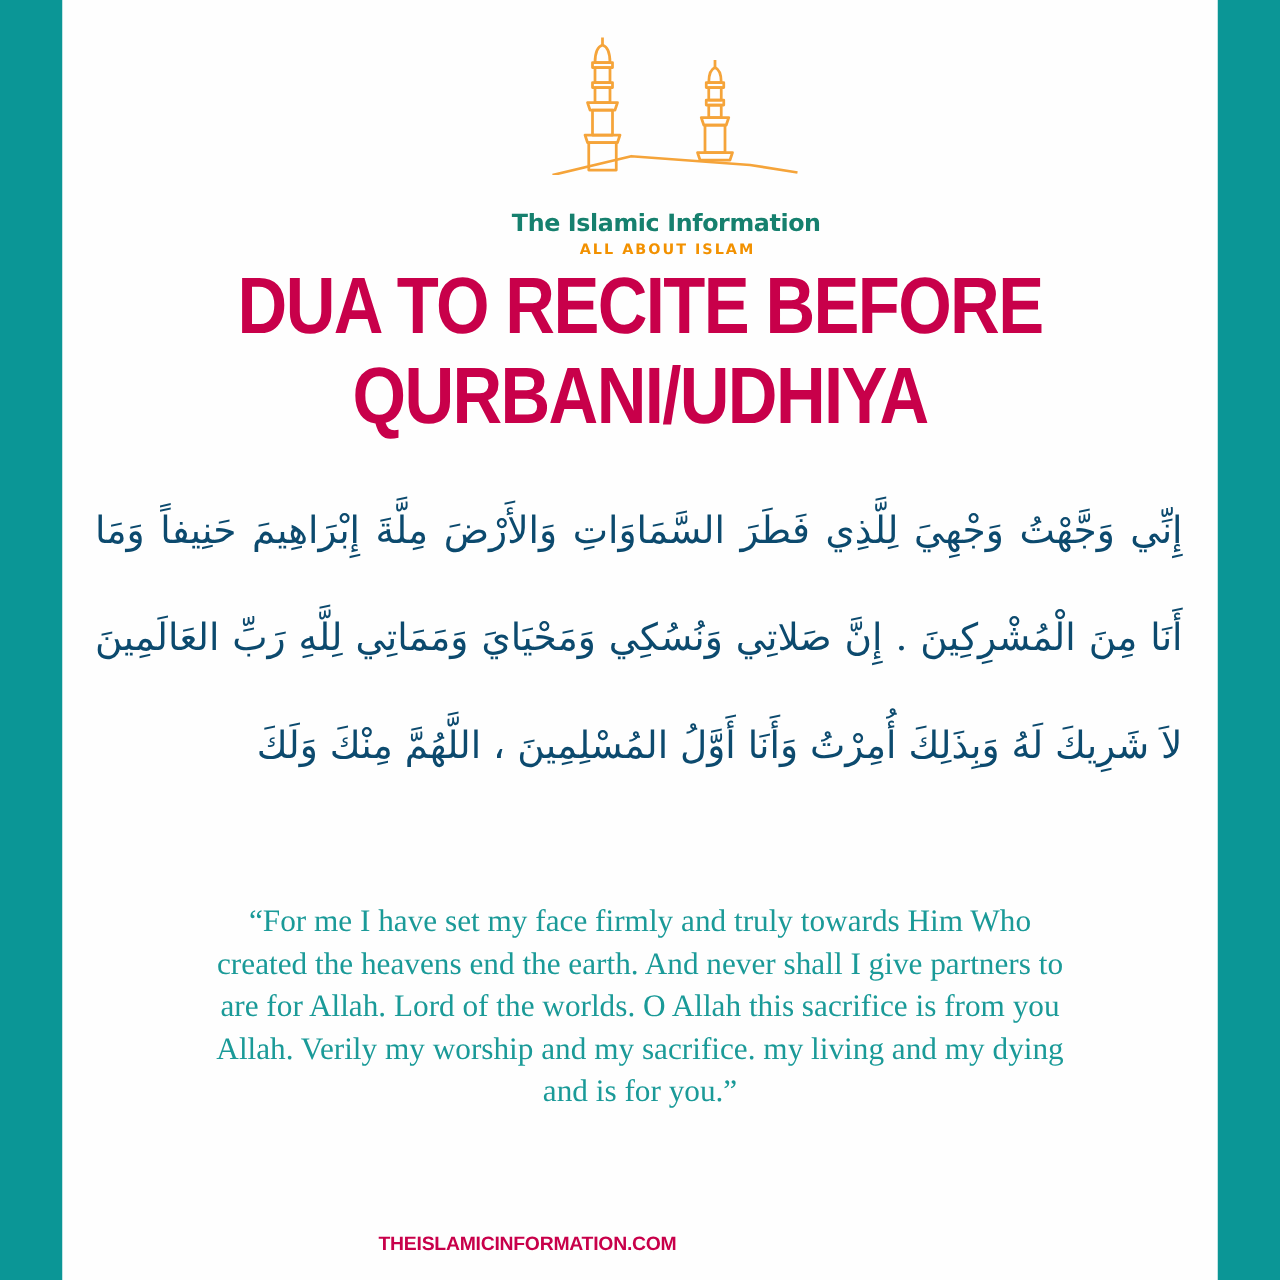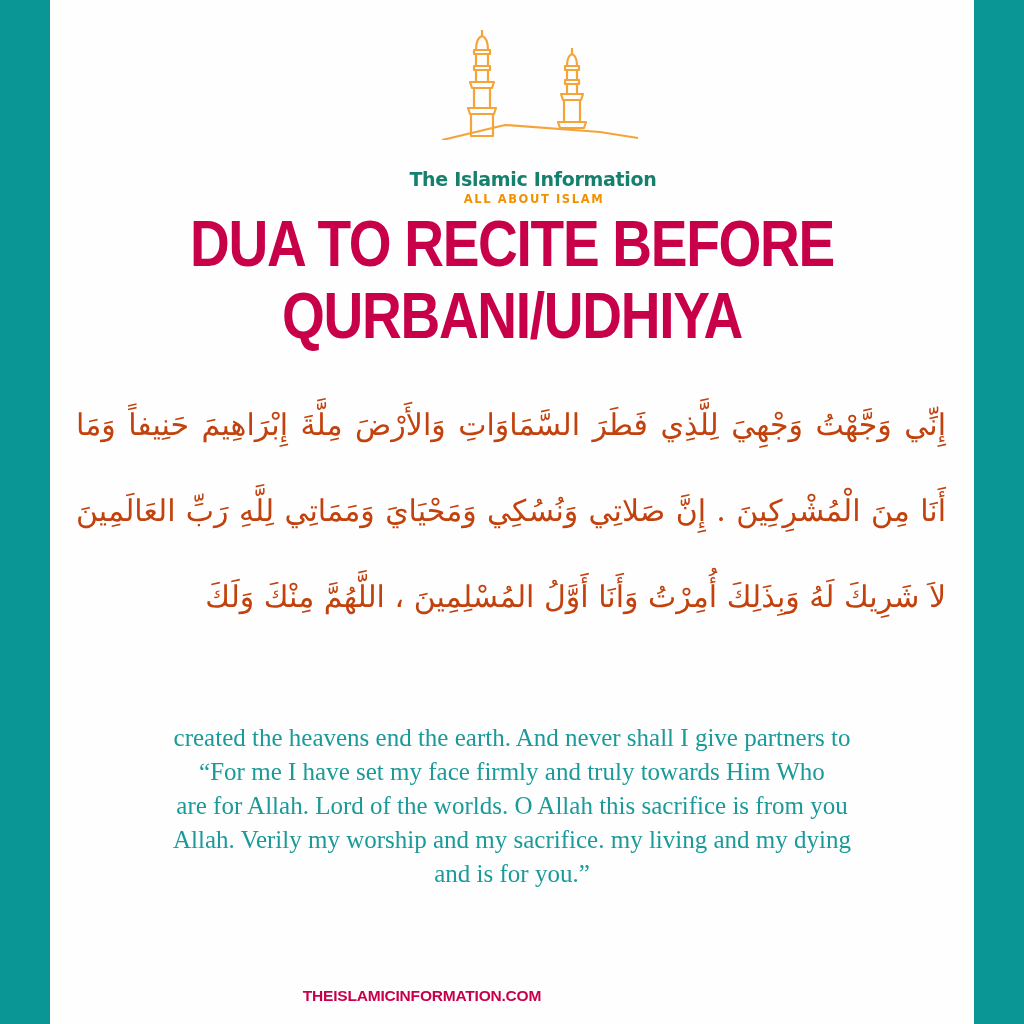--- a/index.html
+++ b/index.html
@@ -82,24 +82,24 @@
     </svg>
     <div class="logo-title" style="color: rgb(22, 128, 110);">The Islamic Information</div>
     <div class="logo-tagline" style="color: rgb(242, 145, 0); padding-left: 44px;">ALL ABOUT ISLAM</div>
   </div>
 
   <h1 class="page-title" style="color: rgb(200, 0, 74);">
     <div>DUA TO RECITE BEFORE</div>
     <div>QURBANI/UDHIYA</div>
   </h1>
 
-  <div class="arabic" lang="ar" style="color: #c2410c;">إِنِّي وَجَّهْتُ وَجْهِيَ لِلَّذِي فَطَرَ السَّمَاوَاتِ وَالأَرْضَ مِلَّةَ إِبْرَاهِيمَ حَنِيفاً وَمَا أَنَا مِنَ الْمُشْرِكِينَ . إِنَّ صَلاتِي وَنُسُكِي وَمَحْيَايَ وَمَمَاتِي لِلَّهِ رَبِّ العَالَمِينَ لاَ شَرِيكَ لَهُ وَبِذَلِكَ أُمِرْتُ وَأَنَا أَوَّلُ المُسْلِمِينَ ، اللَّهُمَّ مِنْكَ وَلَكَ</div>
+  <div class="arabic" lang="ar" style="color: #0c4a6e;">إِنِّي وَجَّهْتُ وَجْهِيَ لِلَّذِي فَطَرَ السَّمَاوَاتِ وَالأَرْضَ مِلَّةَ إِبْرَاهِيمَ حَنِيفاً وَمَا أَنَا مِنَ الْمُشْرِكِينَ . إِنَّ صَلاتِي وَنُسُكِي وَمَحْيَايَ وَمَمَاتِي لِلَّهِ رَبِّ العَالَمِينَ لاَ شَرِيكَ لَهُ وَبِذَلِكَ أُمِرْتُ وَأَنَا أَوَّلُ المُسْلِمِينَ ، اللَّهُمَّ مِنْكَ وَلَكَ</div>
 
   <div class="translation" style="color: rgb(26, 154, 152);">
+    <span>“For me I have set my face firmly and truly towards Him Who</span>
     <span>created the heavens end the earth. And never shall I give partners to</span>
-    <span>“For me I have set my face firmly and truly towards Him Who</span>
     <span>are for Allah. Lord of the worlds. O Allah this sacrifice is from you</span>
     <span>Allah. Verily my worship and my sacrifice. my living and my dying</span>
     <span>and is for you.”</span>
   </div>
 
   <div class="footer-url" style="color: rgb(200, 0, 74);">THEISLAMICINFORMATION.COM</div>
 </div>
 
 </body></html>

